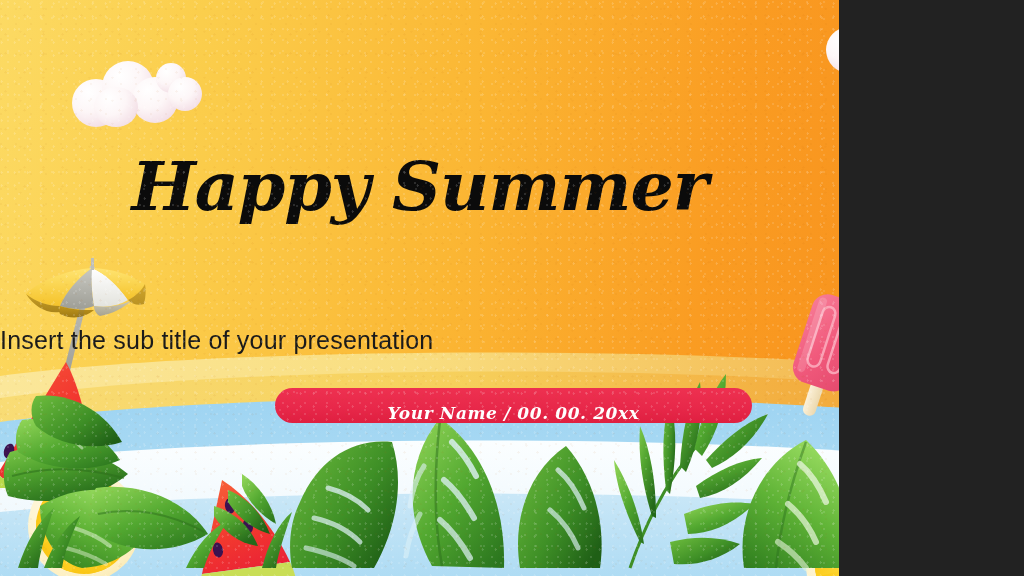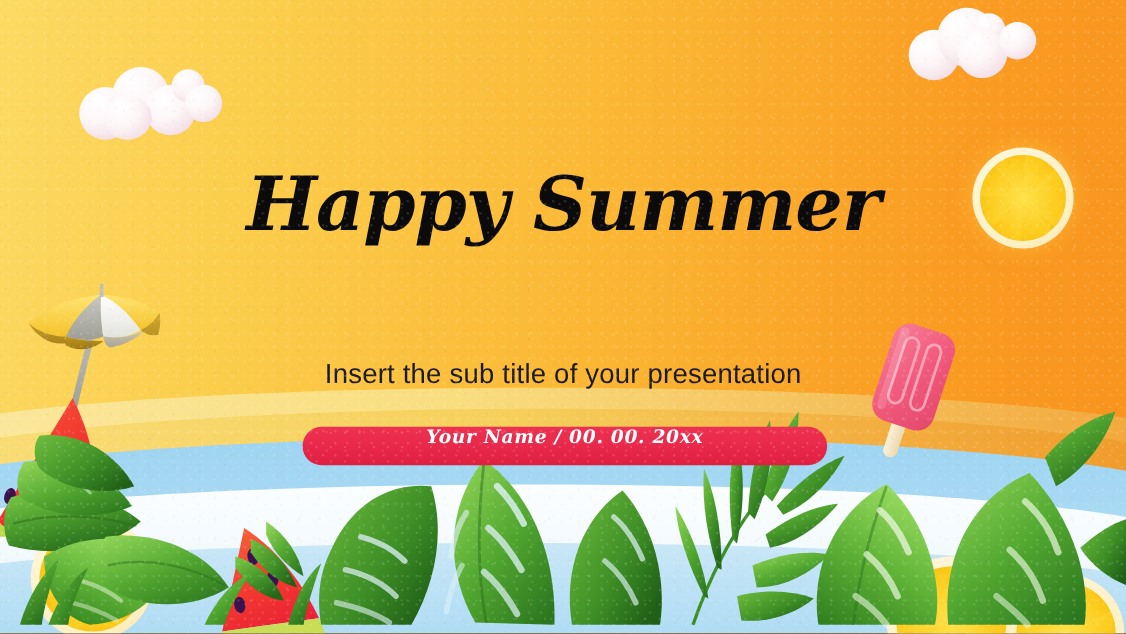--- a/index.html
+++ b/index.html
@@ -3,21 +3,21 @@
 <meta charset="utf-8">
 <title>Happy Summer Holidays</title>
 <style>
   html, body {
     margin: 0;
     padding: 0;
     background: #222;
   }
   #slide {
     position: relative;
-    width: 1024px;
+    width: 839px;
     height: 576px;
     overflow: hidden;
     font-family: "Liberation Sans", sans-serif;
     background: linear-gradient(100deg, #FCDA63 0%, #FBCE4C 22%, #FBB734 52%, #FA9C22 80%, #F8931E 100%);
   }
 
   
   .grain {
     position: absolute;
     inset: 0;
@@ -76,41 +76,41 @@
     font-size: 68px;
     line-height: 76px;
     letter-spacing: -1px;
     color: #0b0b0b;
     white-space: nowrap;
   }
   #subtitle {
     position: absolute;
     left: 0; right: 0;
     top: 326px;
-    text-align: center;
+    text-align: left;
     z-index: 30;
     font-family: "Liberation Sans", sans-serif;
     font-weight: 300;
     font-size: 25px;
     letter-spacing: .2px;
     color: #1a1a1a;
   }
 
   
   #banner {
     position: absolute;
     left: 275px;
     top: 388px;
     width: 477px;
     height: 35px;
     border-radius: 18px;
     background: linear-gradient(180deg, #EE3150 0%, #E8284A 55%, #DF1F40 100%);
     z-index: 32;
     display: flex;
-    align-items: flex-start;
+    align-items: flex-end;
     justify-content: center;
   }
   #banner .btext {
     font-family: "DejaVu Serif", "Liberation Serif", serif;
     font-weight: 700;
     font-style: italic;
     font-size: 17px;
     letter-spacing: .6px;
     color: #ffffff;
     white-space: nowrap;

